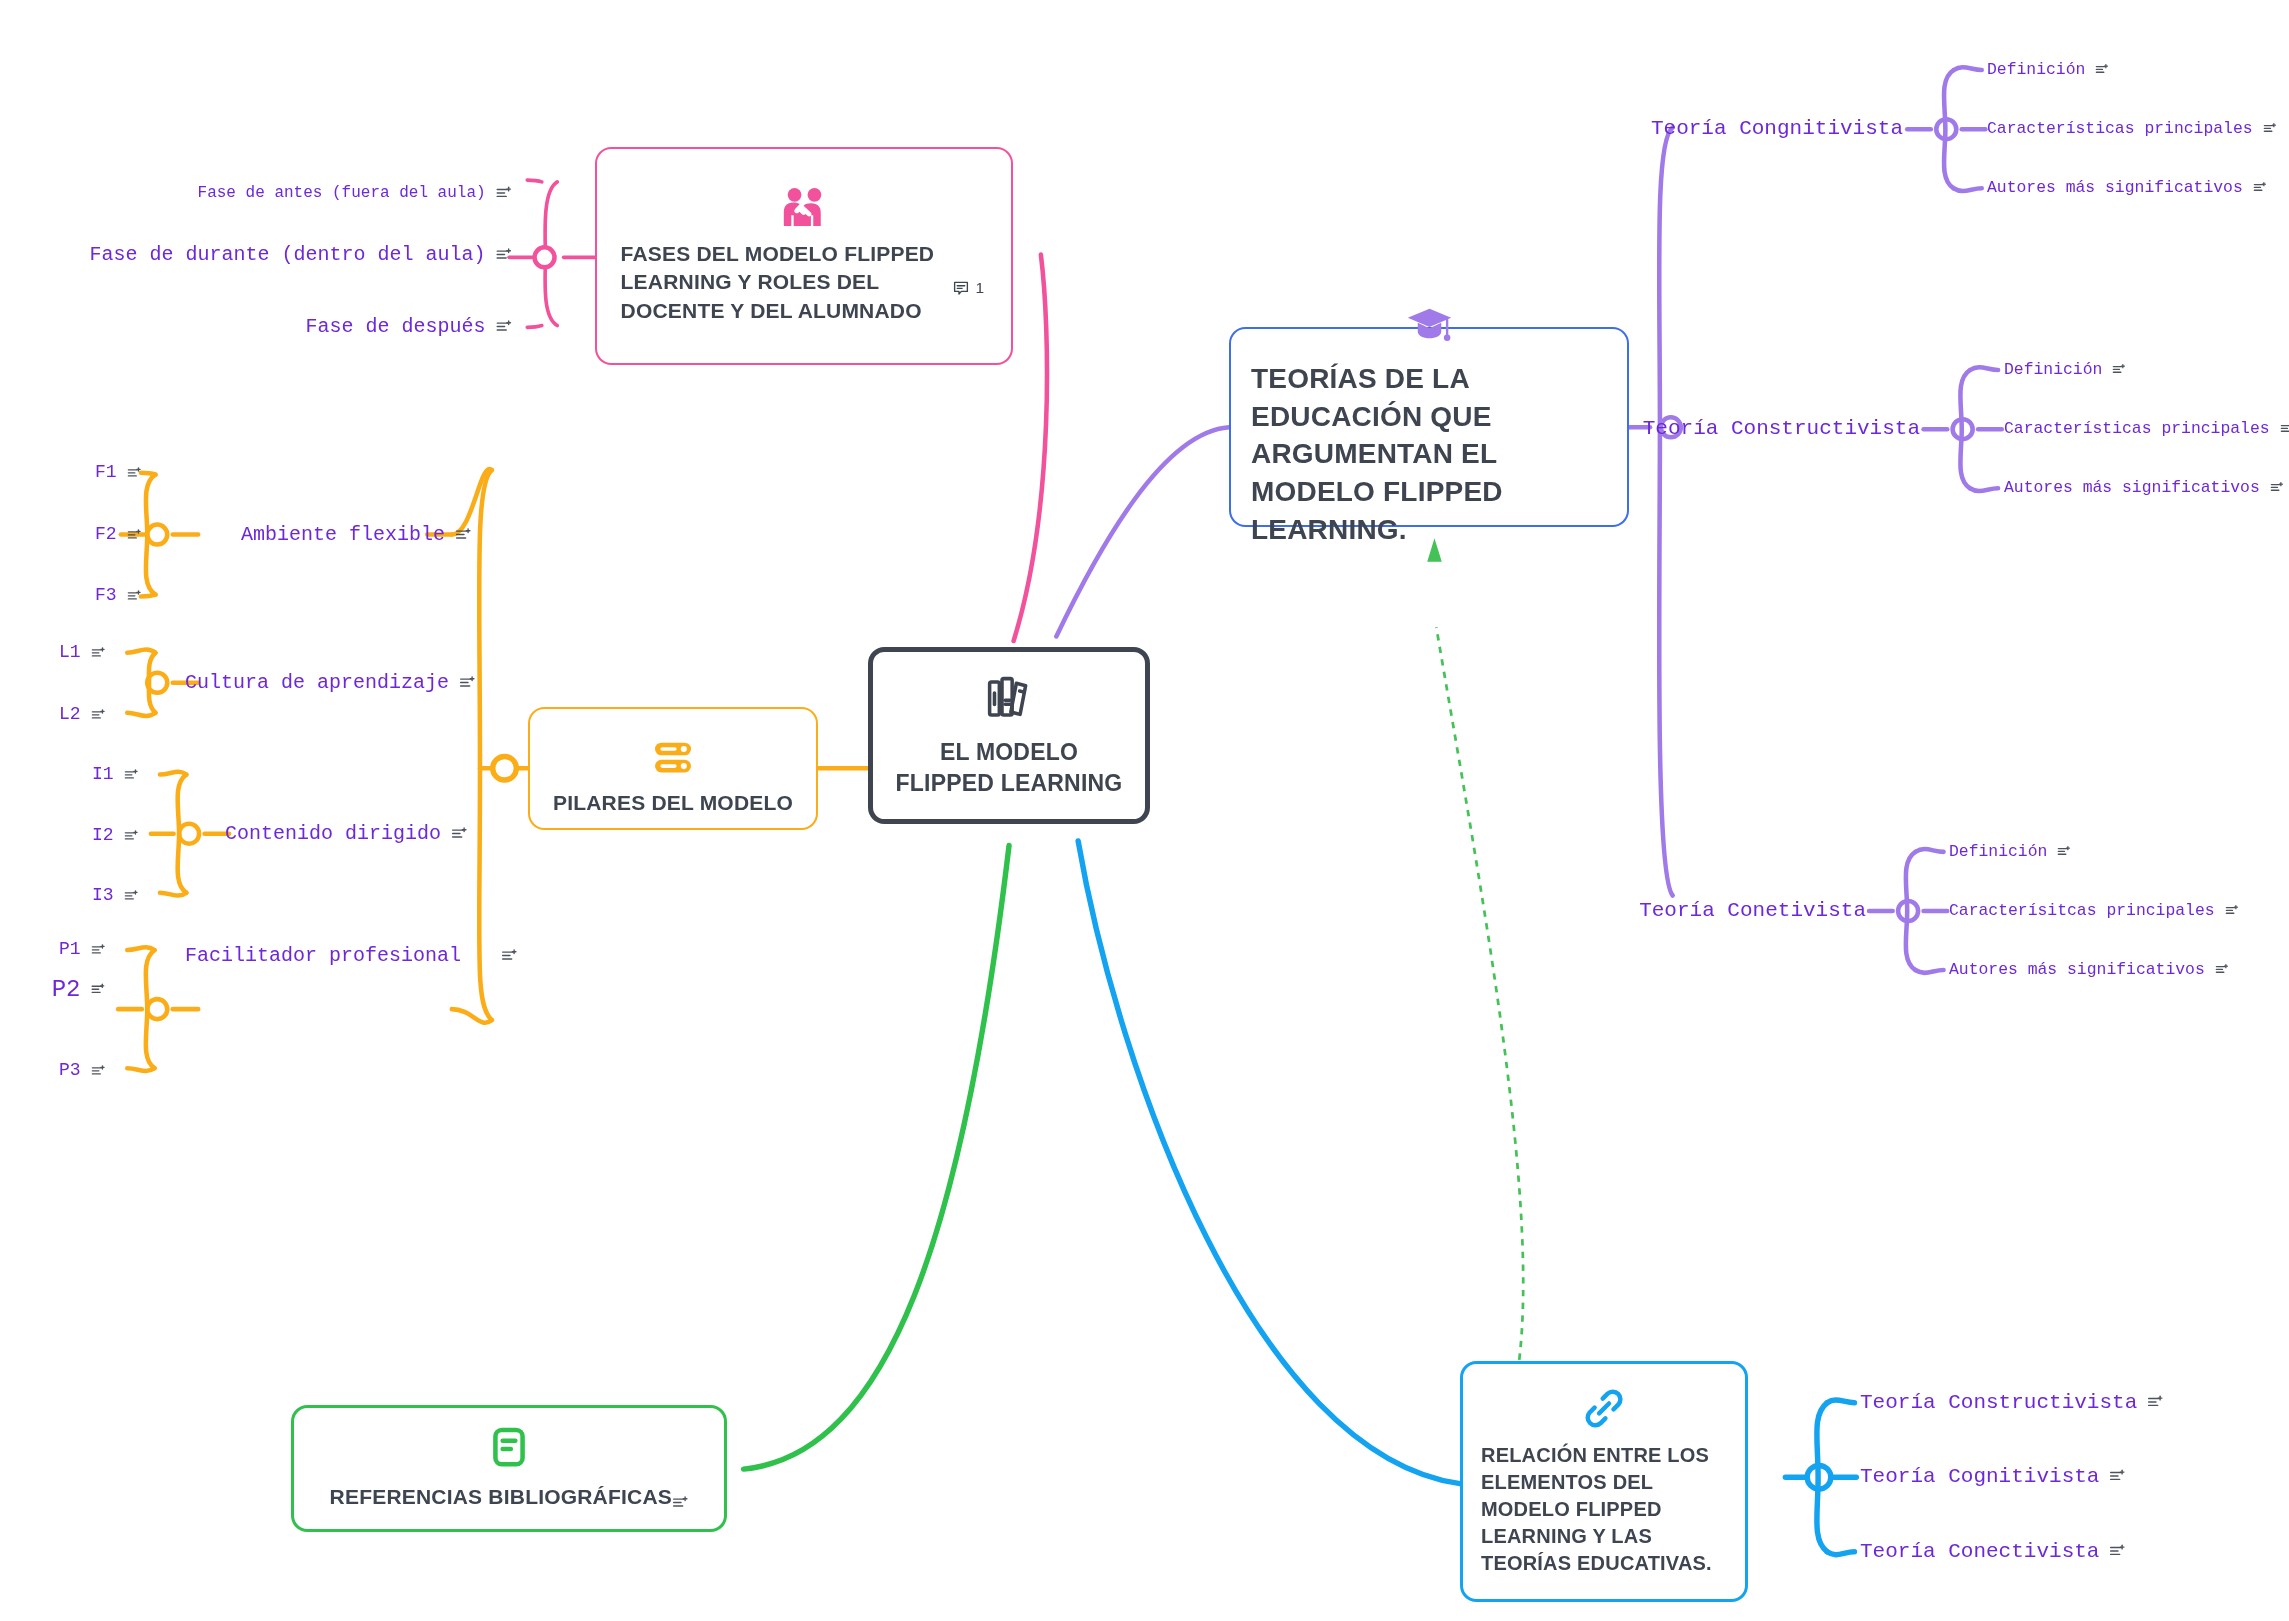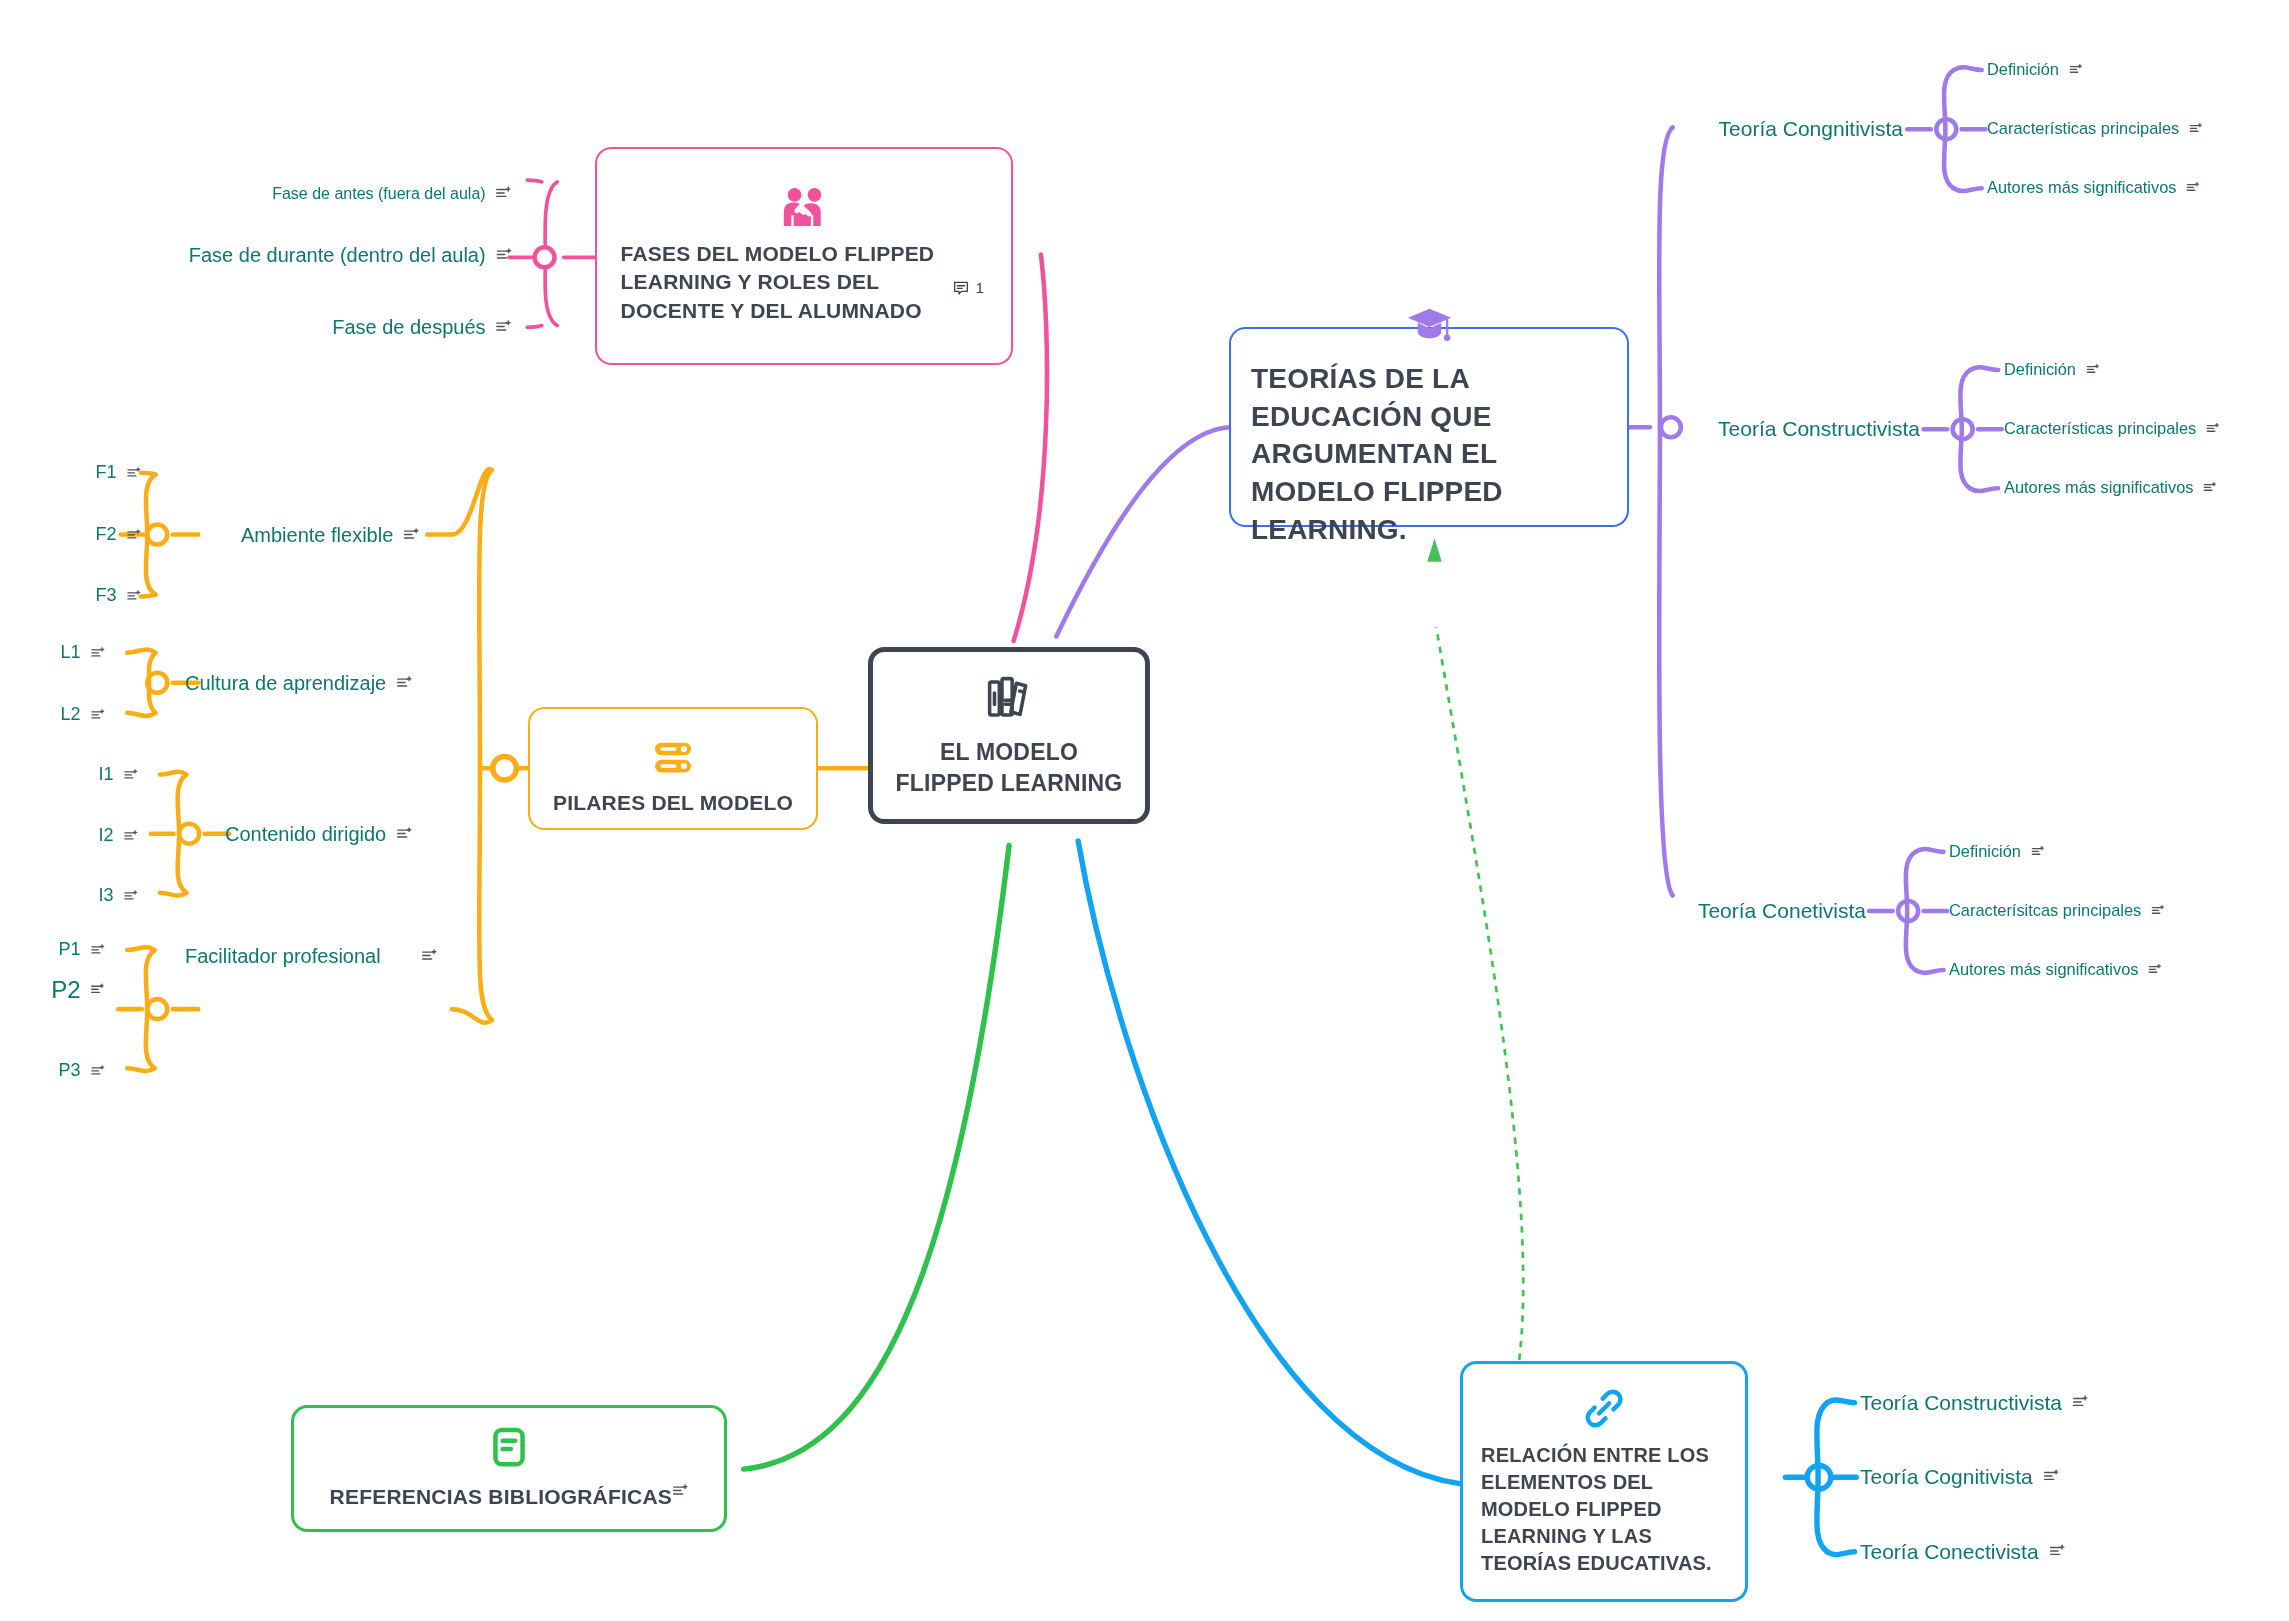--- a/index.html
+++ b/index.html
@@ -24,21 +24,21 @@
   .card.central{border:5.5px solid #3e4550;}
   .card.pink{border:2.7px solid #f2529b;}
   .card.orange{border:2.7px solid #fbad18;}
   .card.bluepurple{border:2.7px solid #3f6fe8;}
   .card.cyan{border:3.6px solid #13a3f0;}
   .card.green{border:3.6px solid #2fc14b;}
 
   
   .label{
     position:absolute;display:flex;align-items:center;gap:10px;
-    white-space:nowrap;color:#0f766e;
+    white-space:nowrap;color:#6d28d9;font-family:Liberation Mono, monospace;
   }
   .label.r{transform:translate(-100%,-50%);}   
   .label.l{transform:translate(0,-50%);}       
   .lbl-text{line-height:1.2;}
 
   
   .note-ic{flex:0 0 auto;line-height:0;opacity:.92;}
 
   
   .cbadge{
@@ -615,21 +615,21 @@
   </div>
 
   <div class="card green" style="left:291px;top:1405px;width:436px;height:127px;padding:11px 14.5px;">
     <span class="card-icon">
       <svg width="38" height="44" viewBox="0 0 42 48" fill="none" stroke="#2fc14b" stroke-width="5" stroke-linecap="round" stroke-linejoin="round">
         <rect x="6" y="4" width="30" height="38" rx="7"></rect>
         <path d="M14 16h14"></path>
         <path d="M14 25h9"></path>
       </svg>
     </span>
-    <div style="display:flex;align-items:flex-start;">
+    <div style="display:flex;align-items:flex-end;">
       <div class="card-title" style="font-size:21px;text-align:center;">REFERENCIAS BIBLIOGRÁFICAS</div>
       <span class="note-ic">
         <svg width="16.4" height="16.4" viewBox="0 0 20 20" fill="none" stroke="#3e4550" stroke-width="1.7" stroke-linecap="round">
           <path d="M2 5h13"></path>
             <path d="M2 9.2h9"></path>
             <path d="M2 13.4h11"></path>
             <path d="M16 2.3v4.4"></path>
             <path d="M13.8 4.5h4.4"></path>
         </svg>
       </span>

